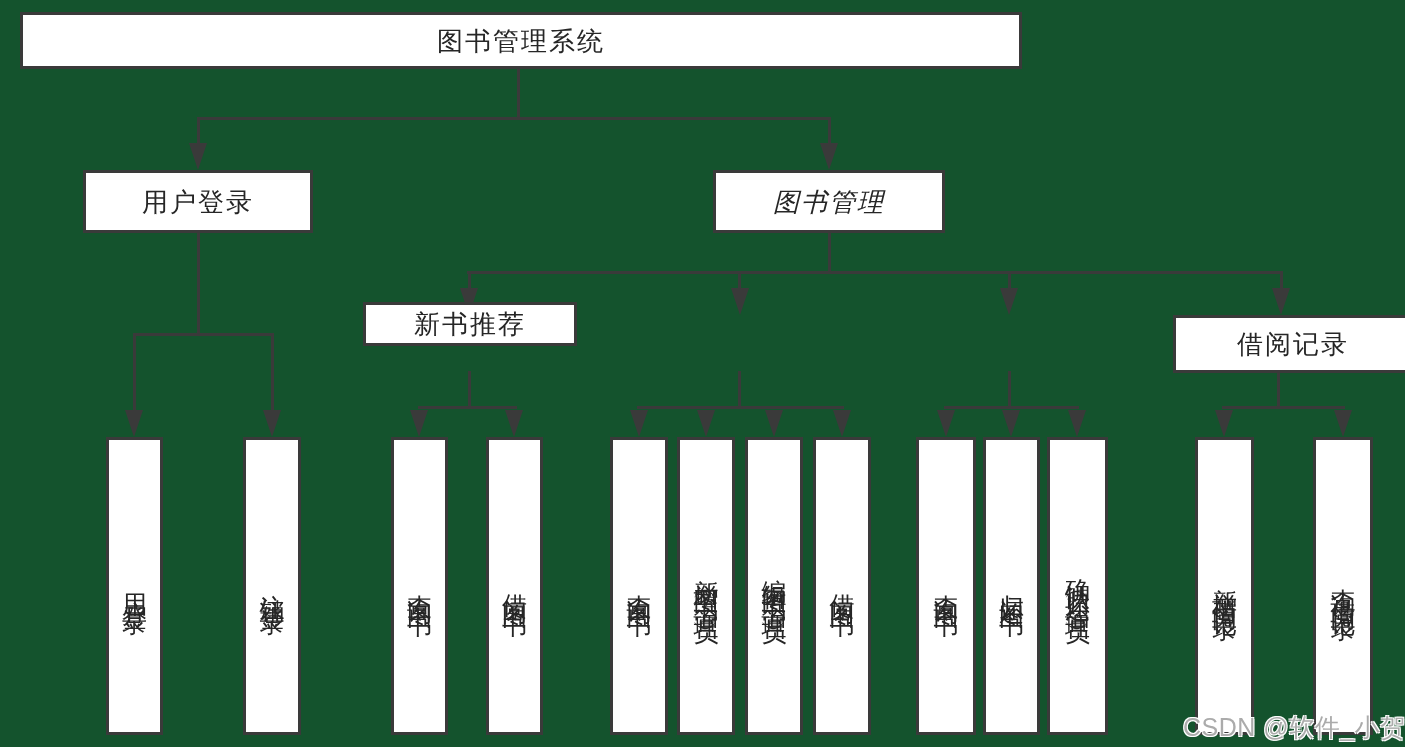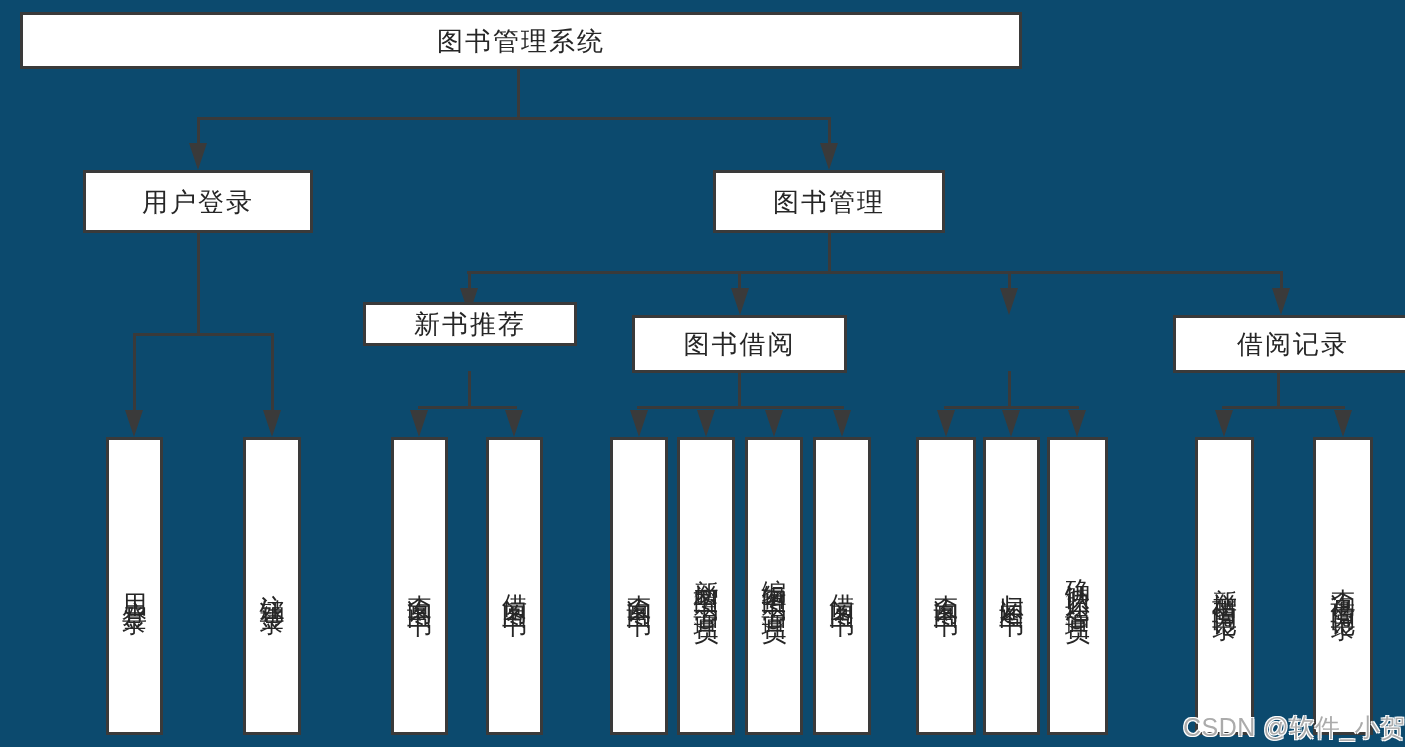--- a/index.html
+++ b/index.html
@@ -1,17 +1,17 @@
 <!DOCTYPE html>
 <html><head>
 <meta charset="utf-8">
 <style>
   html,body{margin:0;padding:0;background:#fff;}
   .canvas{
-    position:relative;width:1405px;height:747px;background:#0c4a6e;overflow:hidden;
+    position:relative;width:1405px;height:747px;background:#14532d;overflow:hidden;
     font-family:"Liberation Sans","DejaVu Sans",sans-serif;
   }
   .box{
     position:absolute;box-sizing:border-box;background:#fff;
     border:3px solid #3a3a3a;
     display:flex;align-items:center;justify-content:center;
     z-index:2;
   }
   .box .lbl{
     color:#262626;font-size:26px;line-height:1;letter-spacing:2px;white-space:nowrap;
@@ -23,21 +23,21 @@
   .ln{position:absolute;background:#3a3a3a;z-index:1;}
   .arr{
     position:absolute;width:0;height:0;z-index:1;
     border-left:9px solid transparent;border-right:9px solid transparent;
     border-top:27px solid #3a3a3a;
   }
   
   .b-root{left:20px;top:12px;width:1002px;height:57px;}
   
   .b-userlogin{left:83px;top:170px;width:230px;height:63px;}
-  .b-bookmgmt{left:713px;top:170px;width:232px;height:63px;}
+  .b-bookmgmt{left:713px;top:170px;width:232px;height:63px;font-style:italic;}
   
   .b-newbooks{left:363px;top:302px;width:214px;height:44px;}
   .b-bookborrow{left:632px;top:315px;width:215px;height:58px;}
   .b-currentborrow{left:903px;top:315px;width:214px;height:58px;}
   .b-borrowrecords{left:1173px;top:315px;width:240px;height:58px;}
   
   .vbox{top:437px;height:298px;}
   .v-ul0{left:106px;width:57px;}
   .v-ul1{left:243px;width:58px;}
   .v-nb0{left:391px;width:57px;}
@@ -93,23 +93,20 @@
   <div class="arr" style="left:460px;top:288px;"></div>
   <div class="ln" style="left:738px;top:271px;width:3px;height:22px;"></div>
   <div class="arr" style="left:731px;top:288px;"></div>
   <div class="ln" style="left:1008px;top:271px;width:3px;height:22px;"></div>
   <div class="arr" style="left:1000px;top:288px;"></div>
   <div class="ln" style="left:1280px;top:271px;width:3px;height:22px;"></div>
   <div class="arr" style="left:1272px;top:288px;"></div>
 
   <div class="box b-newbooks">
     <span class="lbl">新书推荐</span>
-  </div>
-  <div class="box b-bookborrow">
-    <span class="lbl">图书借阅</span>
   </div>
   <div class="box b-borrowrecords">
     <span class="lbl">借阅记录</span>
   </div>
 
   <div class="ln" style="left:468px;top:371px;width:3px;height:38px;"></div>
   <div class="ln" style="left:418px;top:406px;width:99px;height:3px;"></div>
   <div class="arr" style="left:410px;top:410px;"></div>
   <div class="arr" style="left:505px;top:410px;"></div>
 

